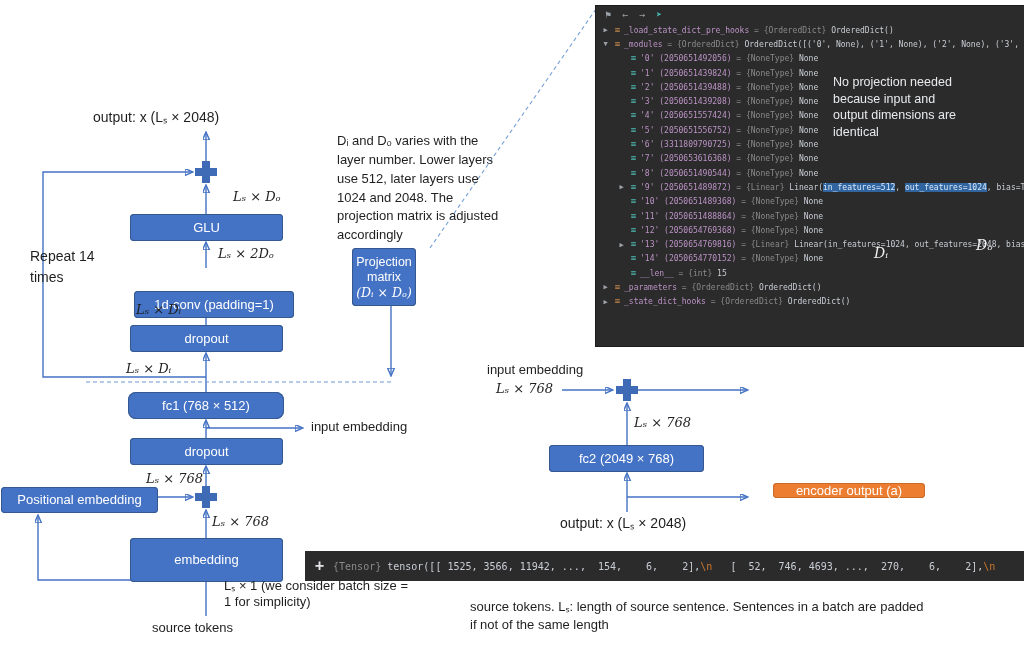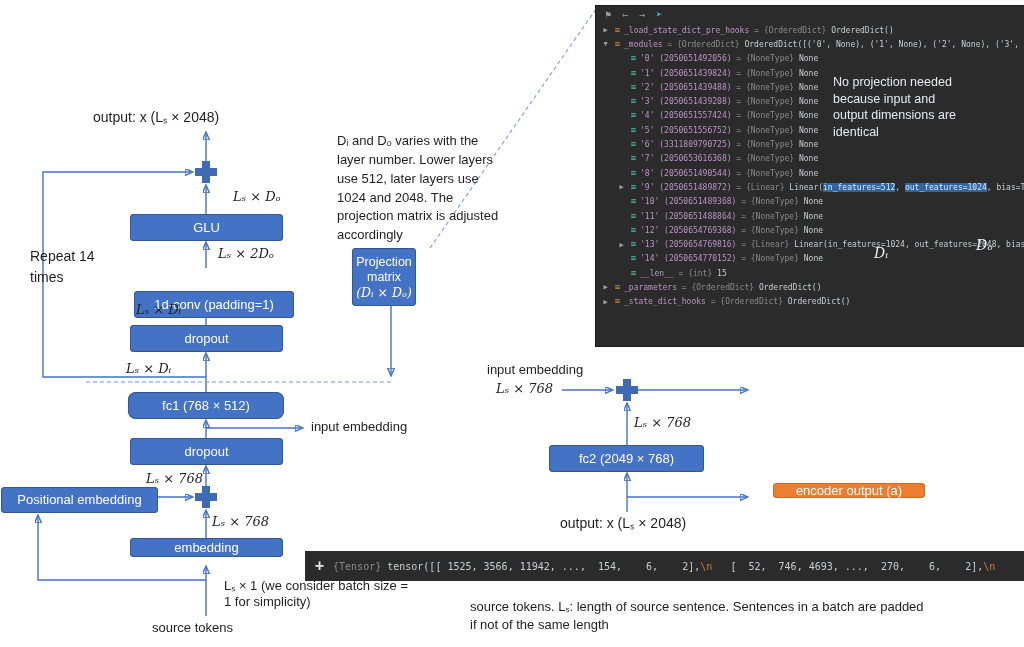--- a/index.html
+++ b/index.html
@@ -86,21 +86,21 @@
   <div class="dim" style="left:136px;top:302px;">Lₛ × Dᵢ</div>
   <div class="box" style="left:130px;top:325px;width:153px;height:27px;">dropout</div>
   <div class="dim" style="left:126px;top:361px;">Lₛ × Dᵢ</div>
   <div class="box" style="left:128px;top:392px;width:156px;height:27px;border-radius:8px;">fc1 (768 × 512)</div>
   <div class="lbl" style="left:311px;top:419px;">input embedding</div>
   <div class="box" style="left:130px;top:438px;width:153px;height:27px;">dropout</div>
   <div class="dim" style="left:146px;top:471px;">Lₛ × 768</div>
   <div class="plus" style="left:195px;top:486px;"></div>
   <div class="box" style="left:1px;top:487px;width:157px;height:26px;">Positional embedding</div>
   <div class="dim" style="left:212px;top:514px;">Lₛ × 768</div>
-  <div class="box" style="left:130px;top:538px;width:153px;height:19px;">embedding</div>
+  <div class="box" style="left:130px;top:538px;width:153px;height:44px;">embedding</div>
   <div class="lbl" style="left:224px;top:576px;width:185px;">Lₛ × 1 (we consider batch size = 1 for simplicity)</div>
   <div class="lbl" style="left:152px;top:620px;">source tokens</div>
   <div class="lbl" style="left:30px;top:246px;width:72px;font-size:14px;line-height:1.5;">Repeat 14 times</div>
 
   <div class="box" style="left:352px;top:248px;width:64px;height:58px;font-size:12.5px;">
     <div>Projection matrix</div>
     <div class="dim" style="position:static;color:#fff;font-size:12.5px;">(Dᵢ × Dₒ)</div>
   </div>
   <div class="note">Dᵢ and Dₒ varies with the layer number. Lower layers use 512, later layers use 1024 and 2048. The projection matrix is adjusted accordingly</div>
 

